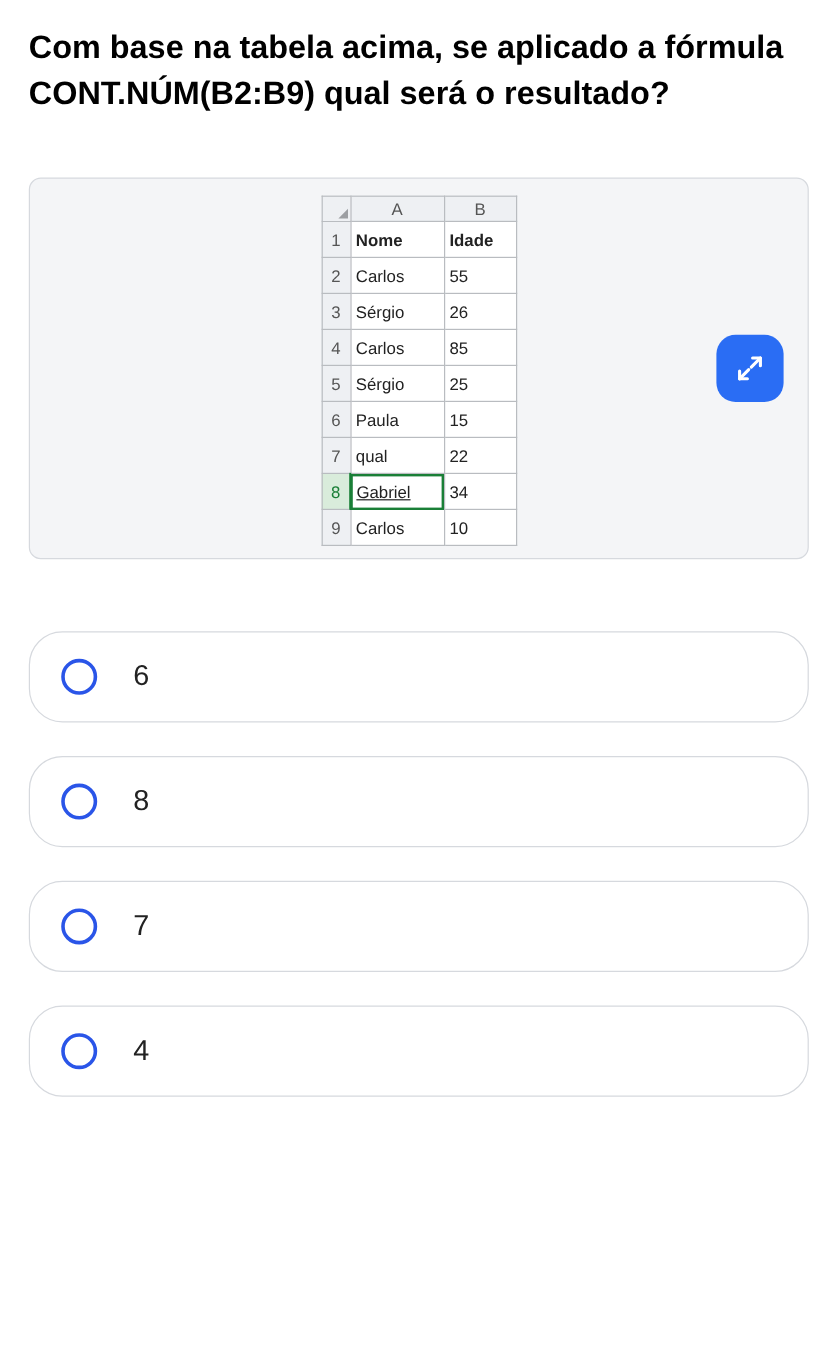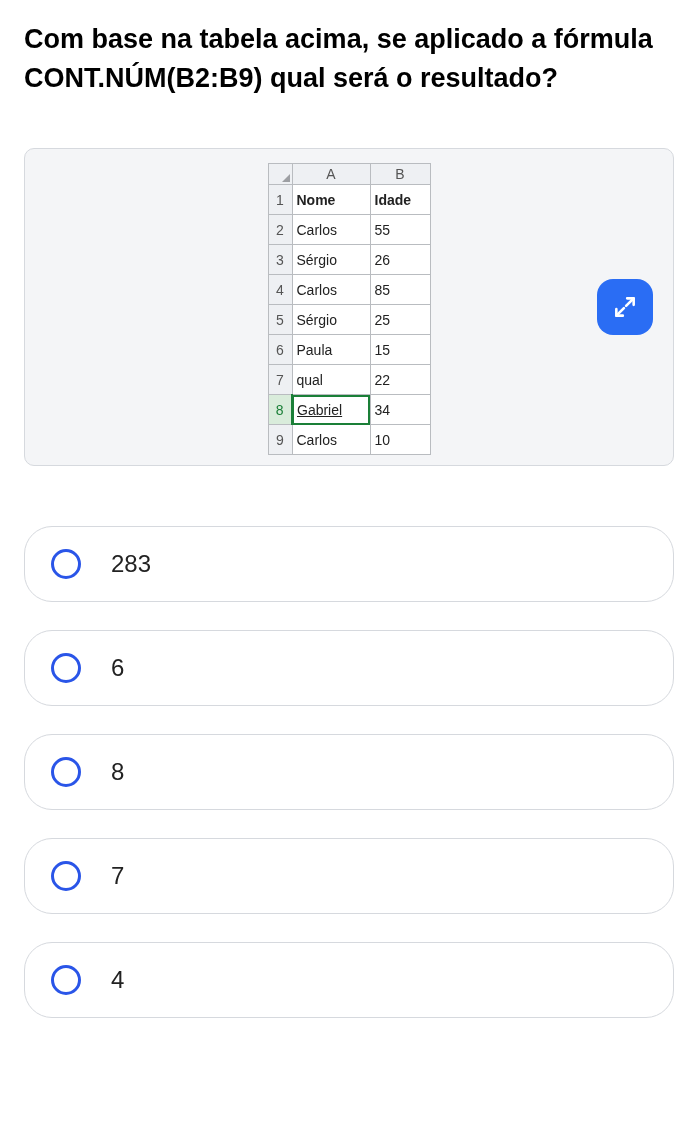--- a/index.html
+++ b/index.html
@@ -196,24 +196,20 @@
         <path d="M20 4l-7 7"></path>
       <path d="M10 20H4v-6"></path>
         <path d="M4 20l7-7"></path>
     </svg>
   </div>
 </div>
 
 <div class="options" id="options">
     <div class="option">
       <div class="radio"></div>
-      <div class="option-label">283</div>
-    </div>
-    <div class="option">
-      <div class="radio"></div>
       <div class="option-label">6</div>
     </div>
     <div class="option">
       <div class="radio"></div>
       <div class="option-label">8</div>
     </div>
     <div class="option">
       <div class="radio"></div>
       <div class="option-label">7</div>
     </div>

